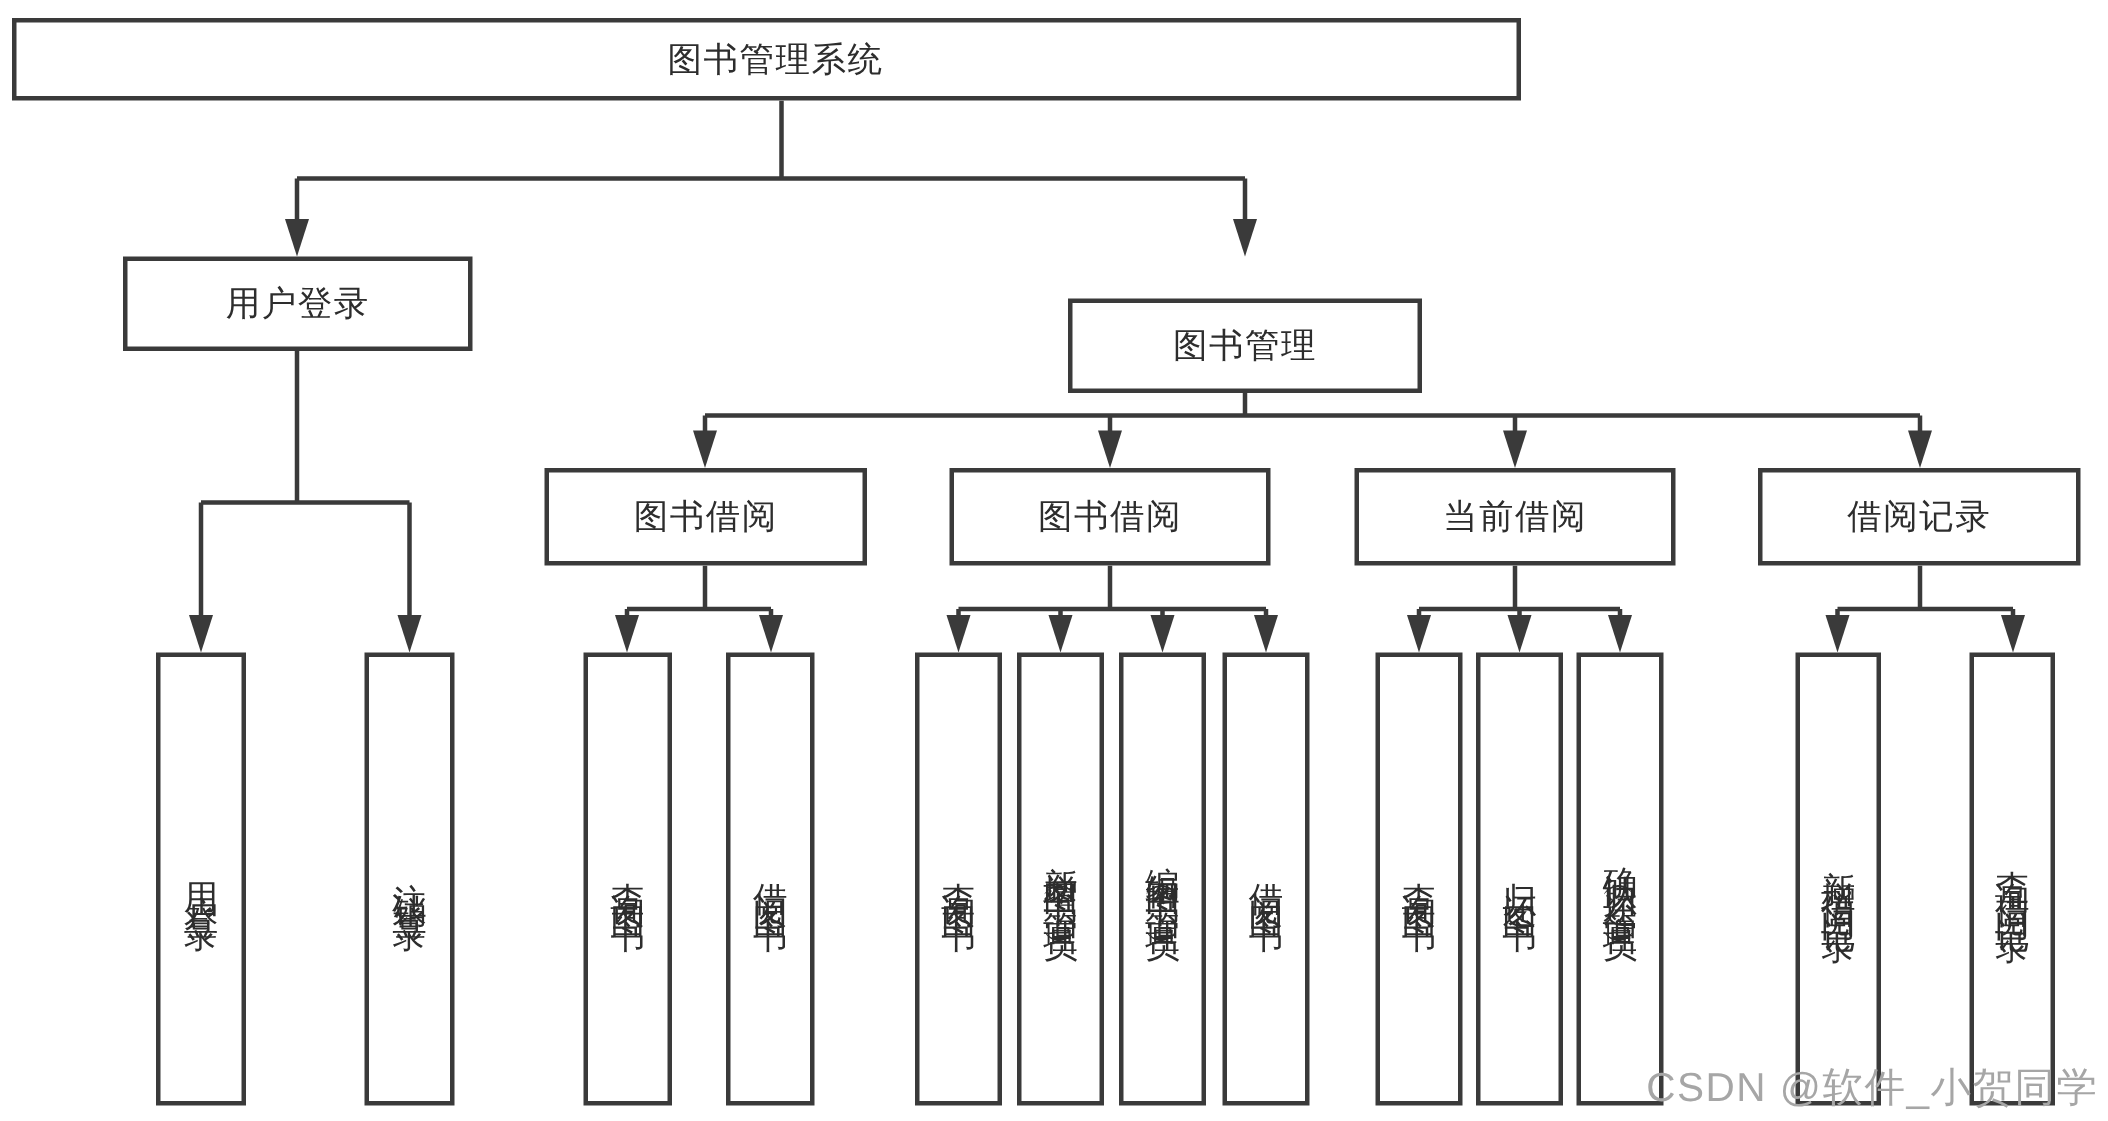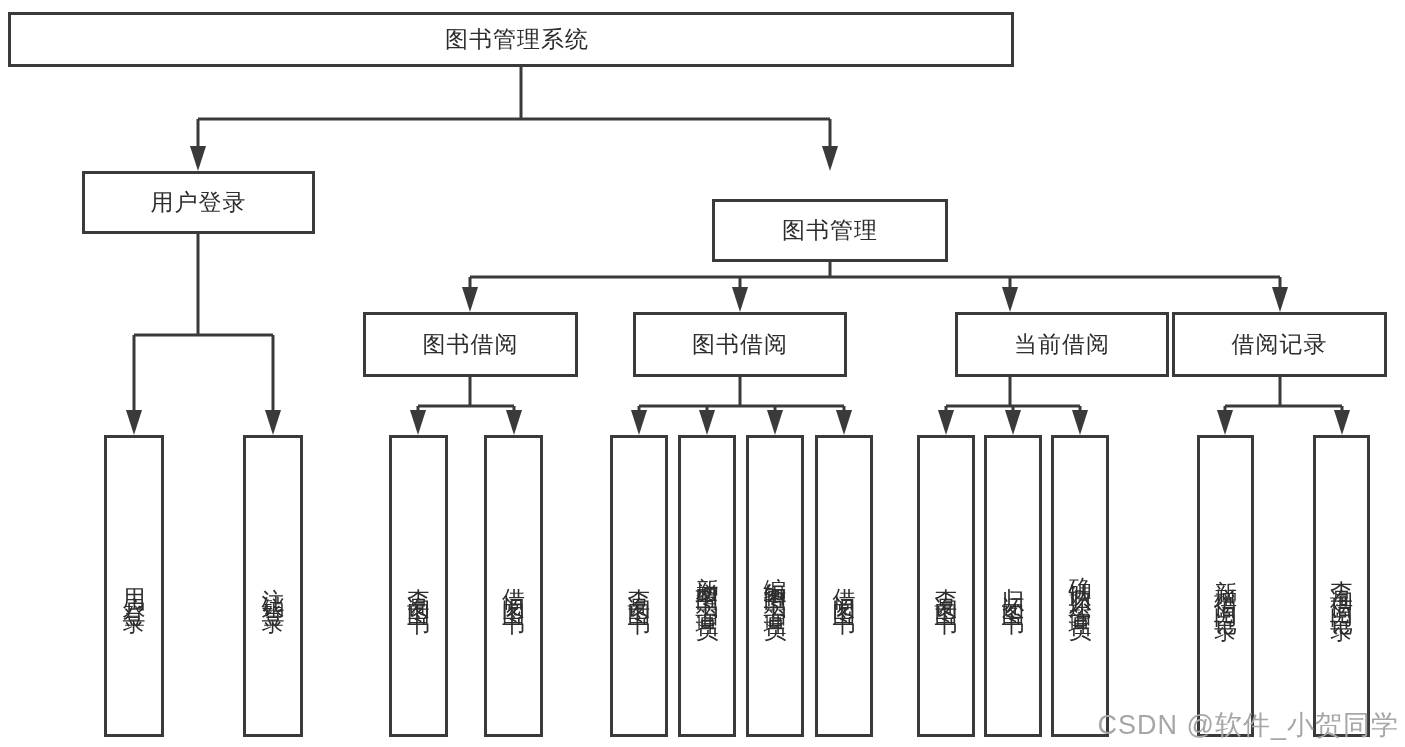--- a/index.html
+++ b/index.html
@@ -117,21 +117,21 @@
   <div class="node h-label" style="left:712px; top:171px; width:236px; height:63px;margin-top:28px;">
     <span>图书管理</span>
   </div>
 
   <div class="node h-label" style="left:363px; top:312px; width:215px; height:65px;">
     <span>图书借阅</span>
   </div>
   <div class="node h-label" style="left:633px; top:312px; width:214px; height:65px;">
     <span>图书借阅</span>
   </div>
-  <div class="node h-label" style="left:955px; top:312px; width:214px; height:65px;">
+  <div class="node h-label" style="left:903px; top:312px; width:214px; height:65px;">
     <span>当前借阅</span>
   </div>
   <div class="node h-label" style="left:1172px; top:312px; width:215px; height:65px;">
     <span>借阅记录</span>
   </div>
 
   <div class="node leaf" style="left:104px; width:60px;">
     <span class="vtext">用户登录</span>
   </div>
   <div class="node leaf" style="left:243px; width:60px;">

